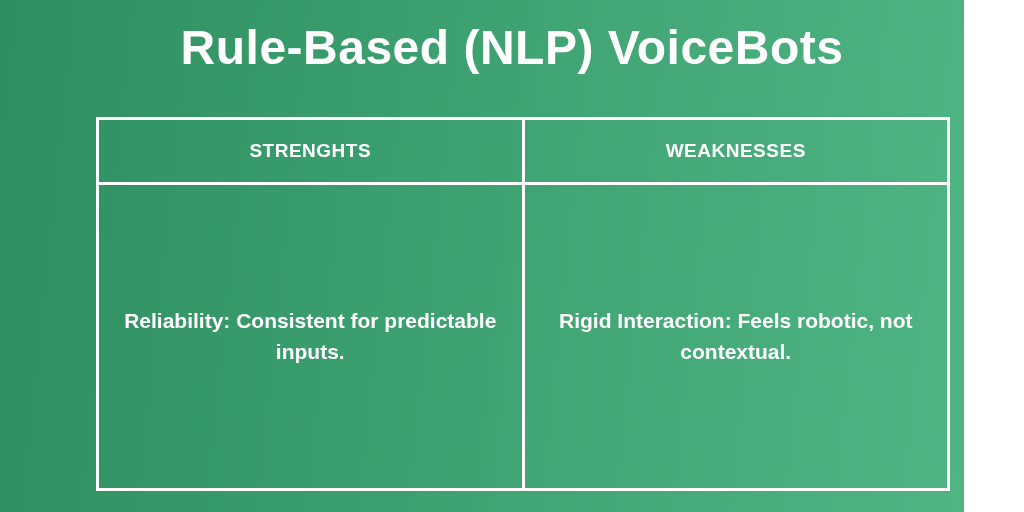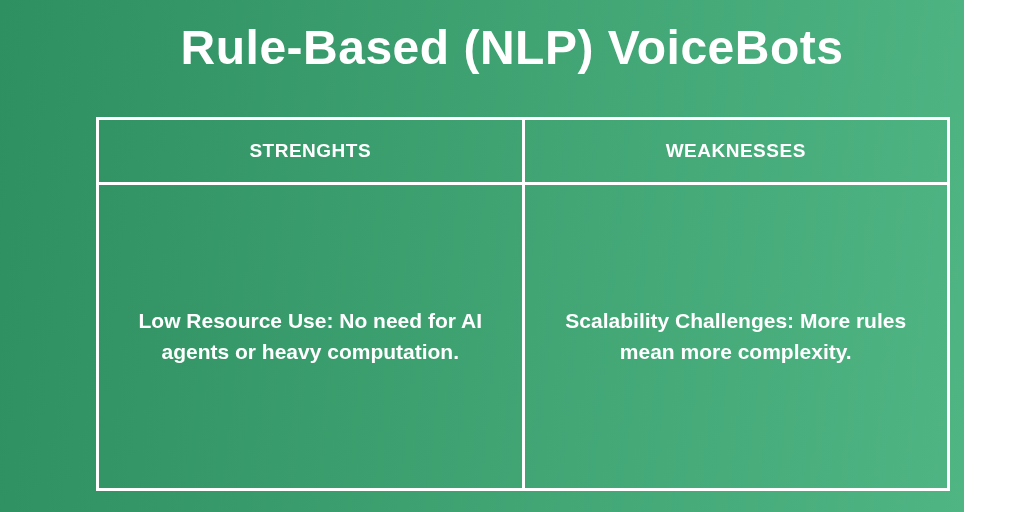--- a/index.html
+++ b/index.html
@@ -68,20 +68,20 @@
   <h1 class="title">Rule-Based (NLP) VoiceBots</h1>
 
   <table class="compare">
     <thead>
       <tr>
         <th>STRENGHTS</th>
         <th>WEAKNESSES</th>
       </tr>
     </thead>
     <tbody>
-      <tr class="row-3">
-        <td>Low Resource Use: No need for AI agents or heavy computation.</td>
-        <td>Scalability Challenges: More rules mean more complexity.</td>
+      <tr class="row-2">
+        <td>Reliability: Consistent for predictable inputs.</td>
+        <td>Rigid Interaction: Feels robotic, not contextual.</td>
       </tr>
     </tbody>
   </table>
 
 </div>
 
 </body></html>

